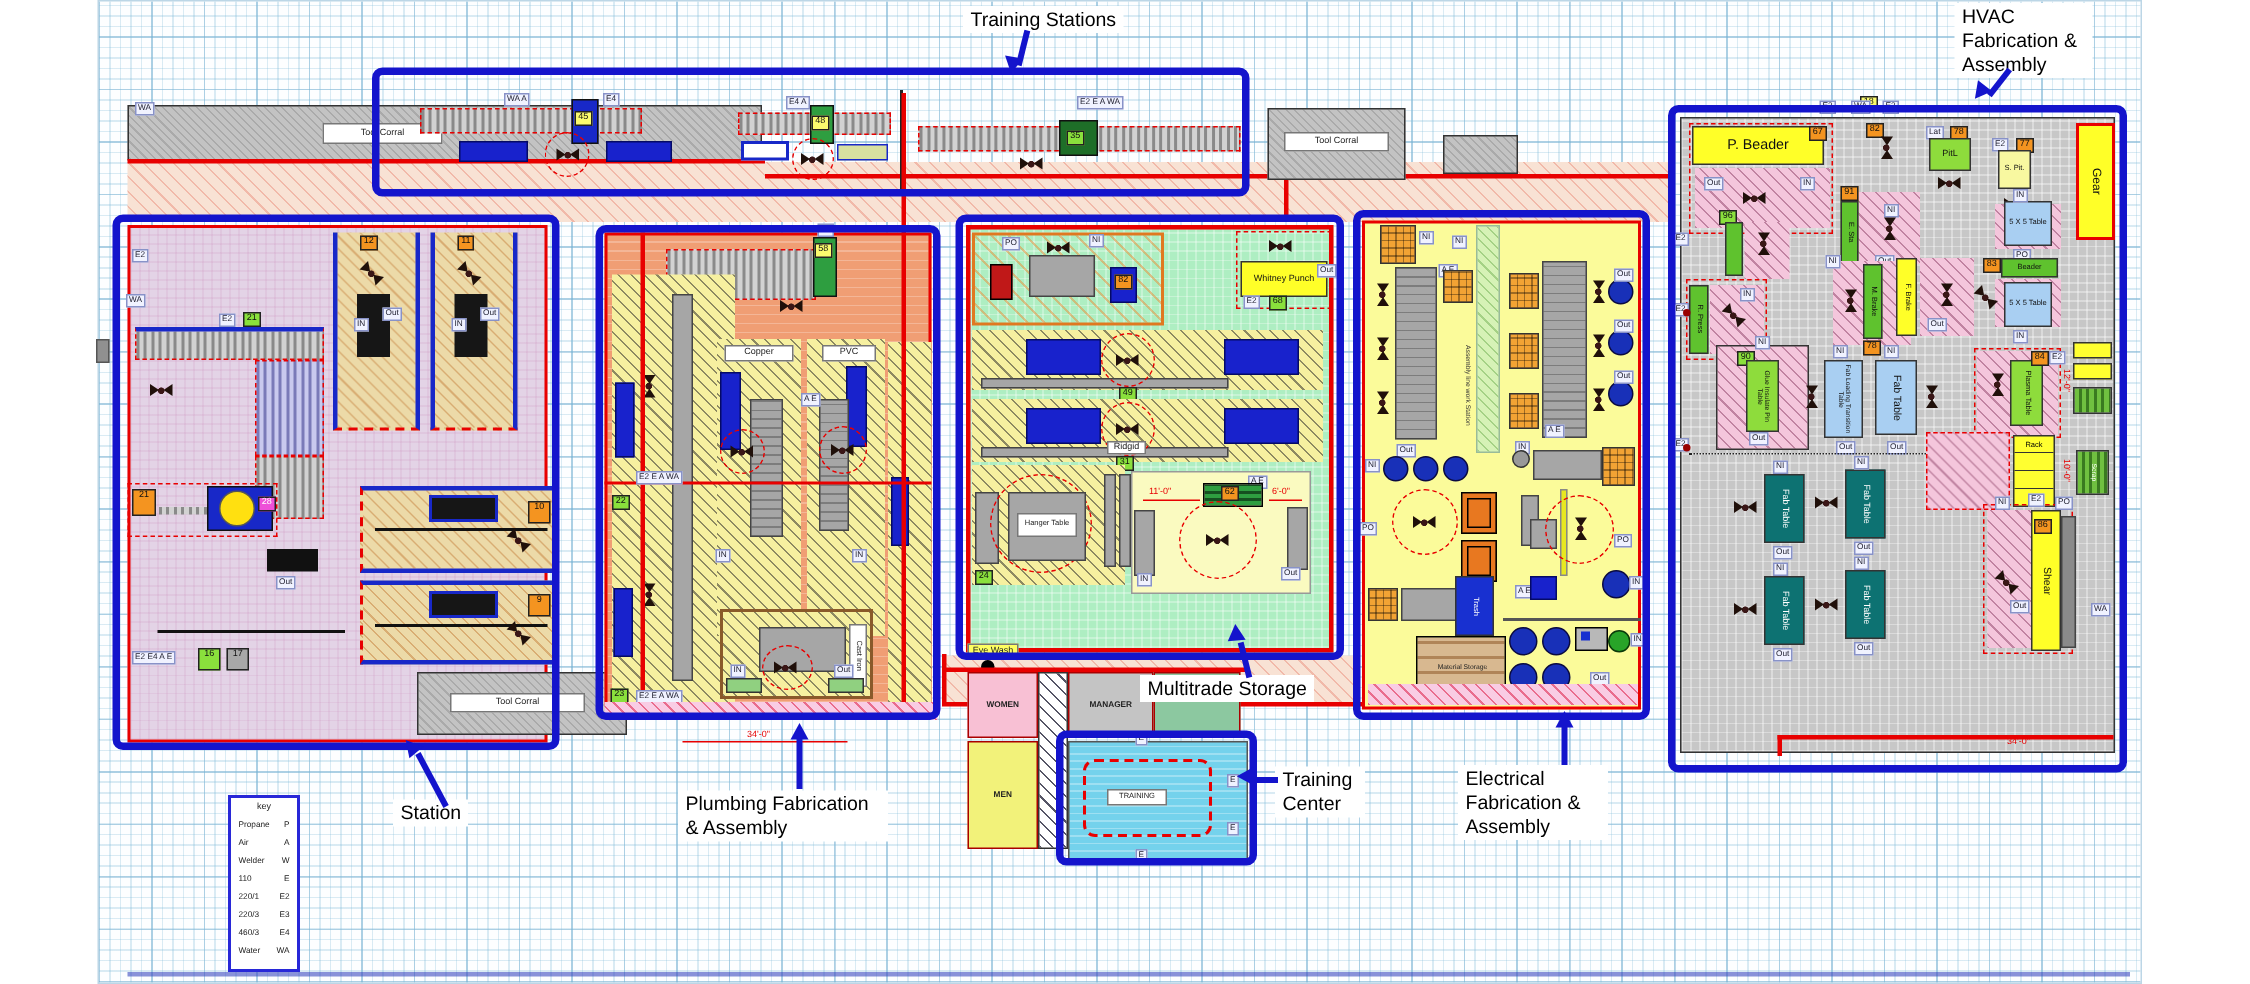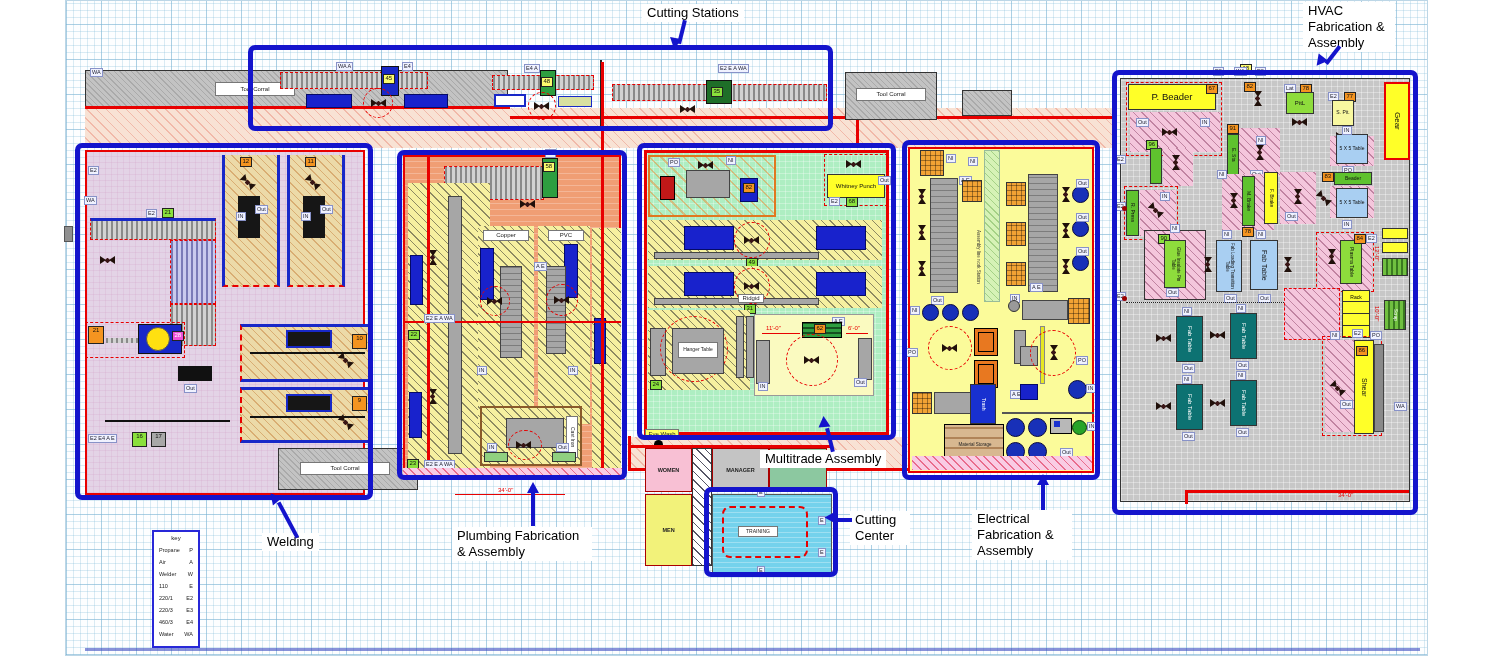--- a/index.html
+++ b/index.html
@@ -458,41 +458,41 @@
 <div class="a dim" style="left:1338px;top:492px">34'-0"</div>
 
 <div class="a bz" style="left:248px;top:45px;width:585px;height:86px"></div>
 <div class="a bz" style="left:75px;top:143px;width:298px;height:357px"></div>
 <div class="a bz" style="left:397px;top:150px;width:230px;height:330px"></div>
 <div class="a bz" style="left:637px;top:143px;width:259px;height:297px"></div>
 <div class="a bz" style="left:704px;top:487px;width:134px;height:90px"></div>
 <div class="a bz" style="left:902px;top:140px;width:198px;height:340px"></div>
 <div class="a bz" style="left:1112px;top:70px;width:306px;height:445px"></div>
 
-<div class="a co" style="left:642px;top:4px">Cutting Stations</div>
+<div class="a co" style="left:642px;top:4px">Training Stations</div>
 <div class="a al" style="left:680px;top:20px;width:4px;height:24px;transform:rotate(14deg)"></div>
 <div class="a ah" style="left:669px;top:38px;transform:rotate(10deg)"></div>
 
 <div class="a co" style="left:1303px;top:2px;width:92px">HVAC Fabrication &amp; Assembly</div>
 <div class="a al" style="left:1331px;top:44px;width:4px;height:22px;transform:rotate(38deg)"></div>
 <div class="a ah" style="left:1314px;top:56px;transform:rotate(38deg)"></div>
 
-<div class="a co" style="left:262px;top:533px">Welding</div>
+<div class="a co" style="left:262px;top:533px">Station</div>
 <div class="a al" style="left:286px;top:500px;width:4px;height:40px;transform:rotate(-28deg)"></div>
 <div class="a ah" style="left:268px;top:492px;transform:rotate(140deg)"></div>
 
 <div class="a co" style="left:452px;top:527px;width:140px">Plumbing Fabrication &amp; Assembly</div>
 <div class="a al" style="left:531px;top:492px;width:4px;height:34px"></div>
 <div class="a ah" style="left:527px;top:482px;transform:rotate(180deg)"></div>
 
-<div class="a co" style="left:760px;top:450px">Multitrade Assembly</div>
+<div class="a co" style="left:760px;top:450px">Multitrade Storage</div>
 <div class="a al" style="left:828px;top:428px;width:4px;height:24px;transform:rotate(-14deg)"></div>
 <div class="a ah" style="left:818px;top:416px;transform:rotate(175deg)"></div>
 
-<div class="a co" style="left:850px;top:511px;width:60px">Cutting Center</div>
+<div class="a co" style="left:850px;top:511px;width:60px">Training Center</div>
 <div class="a al" style="left:838px;top:518px;width:14px;height:4px"></div>
 <div class="a ah" style="left:824px;top:512px;transform:rotate(90deg)"></div>
 
 <div class="a co" style="left:972px;top:510px;width:100px">Electrical Fabrication &amp; Assembly</div>
 <div class="a al" style="left:1041px;top:484px;width:4px;height:26px"></div>
 <div class="a ah" style="left:1037px;top:474px;transform:rotate(180deg)"></div>
 
 <div class="a key" style="left:152px;top:530px;width:48px;height:118px">
   <div class="kt">key</div>
   <div class="keyrow">

